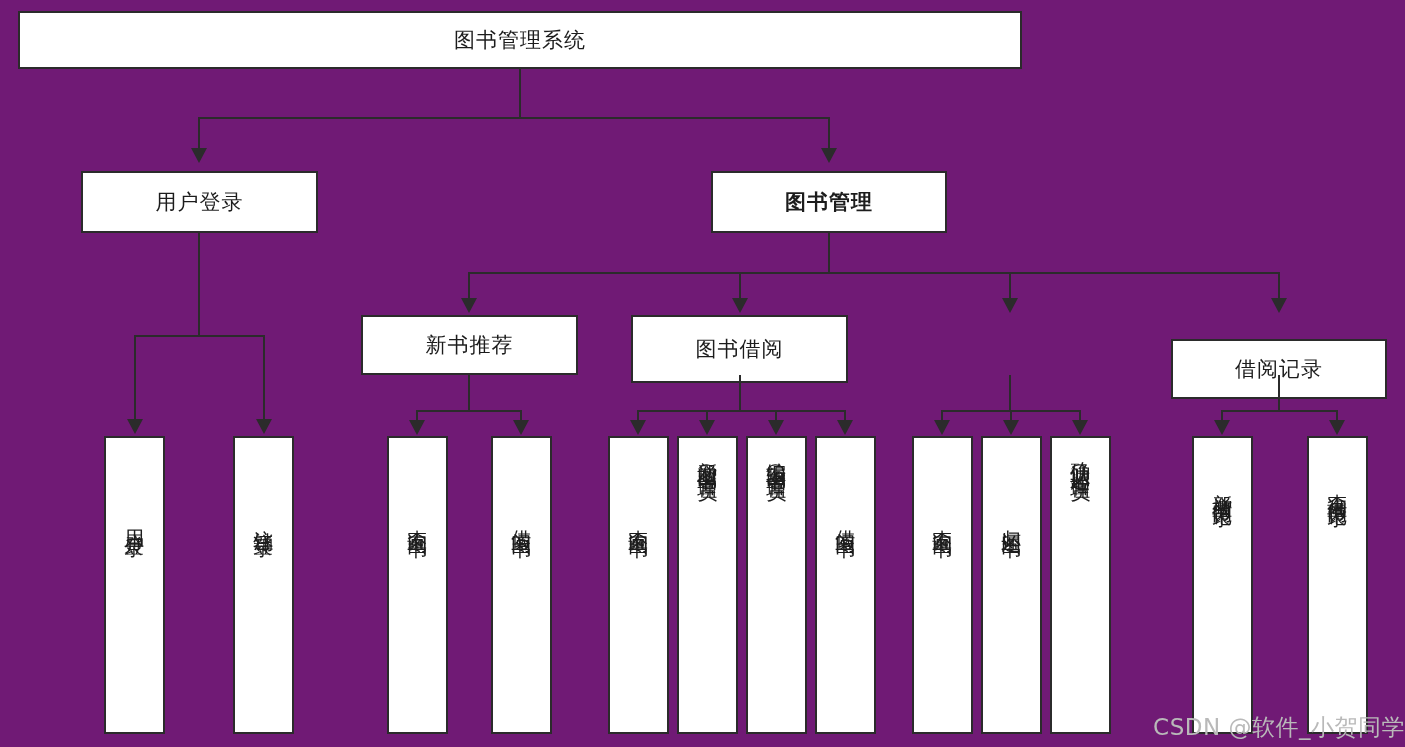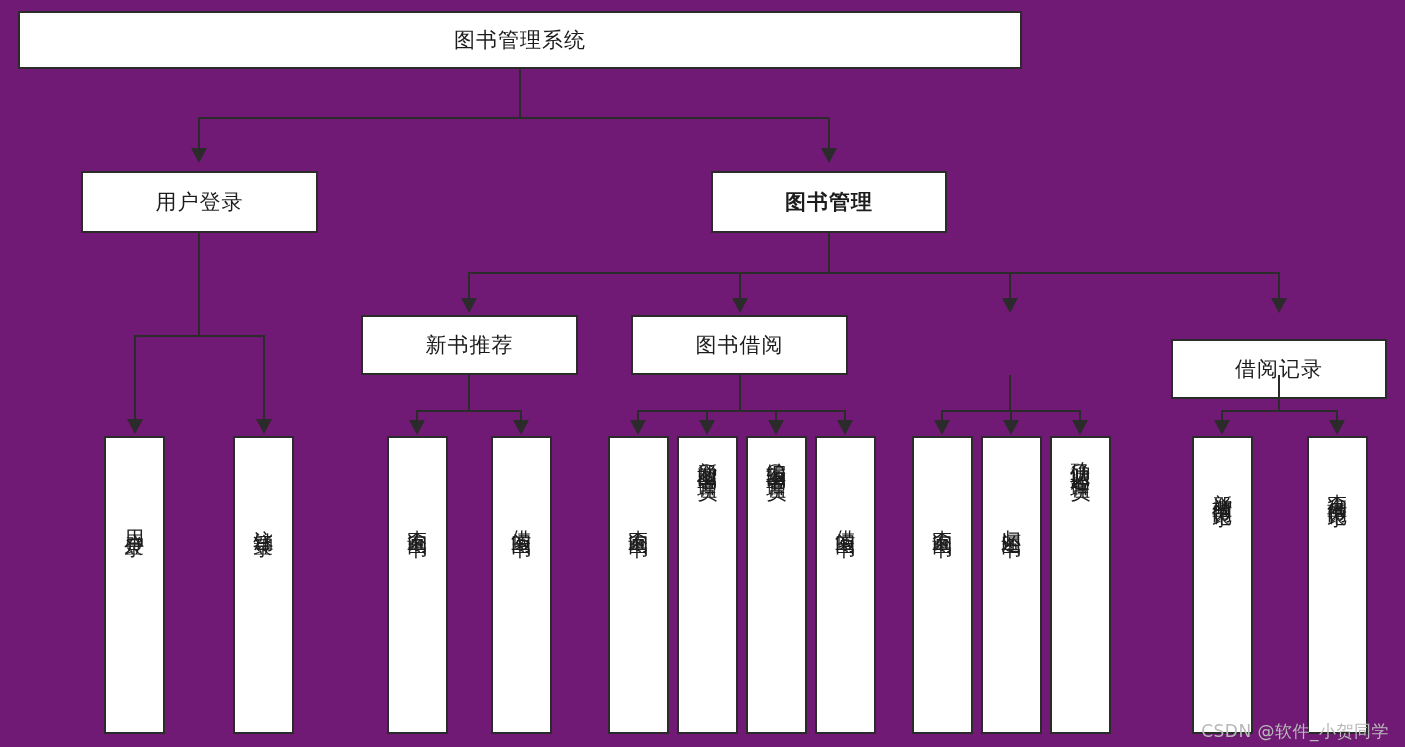--- a/index.html
+++ b/index.html
@@ -56,23 +56,23 @@
   .arrow{
     position:absolute;
     width:0;height:0;
     border-left:8px solid transparent;
     border-right:8px solid transparent;
     border-top:15px solid #2b2b2b;
   }
   
   #watermark{
     position:absolute;
-    right:16px;
+    right:0;
     bottom:4px;
-    font-size:17px;
+    font-size:23px;
     color:#b9b9b9;
     letter-spacing:0.5px;
     user-select:none;
     white-space:nowrap;
   }
 </style>
 </head>
 <body>
 
 <div id="stage">
@@ -120,21 +120,21 @@
   <div class="ln v" style="left:739px;top:272px;width:2px;height:27px;"></div>
   <div class="arrow" style="left:732px;top:298px;"></div>
   <div class="ln v" style="left:1009px;top:272px;width:2px;height:27px;"></div>
   <div class="arrow" style="left:1002px;top:298px;"></div>
   <div class="ln v" style="left:1278px;top:272px;width:2px;height:27px;"></div>
   <div class="arrow" style="left:1271px;top:298px;"></div>
 
   <div class="node" style="left:361px;top:315px;width:217px;height:60px;">
     <span class="label">新书推荐</span>
   </div>
-  <div class="node" style="left:631px;top:315px;width:217px;height:60px;">
+  <div class="node" style="left:631px;top:315px;width:217px;height:68px;">
     <span class="label">图书借阅</span>
   </div>
   <div class="node" style="left:1171px;top:315px;width:216px;height:60px;margin-top:24px;">
     <span class="label">借阅记录</span>
   </div>
 
   <div class="ln v" style="left:468px;top:375px;width:2px;height:36px;"></div>
   <div class="ln h" style="left:416px;top:410px;width:105px;height:2px;"></div>
   <div class="ln v" style="left:416px;top:410px;width:2px;height:12px;"></div>
   <div class="arrow" style="left:409px;top:420px;"></div>

